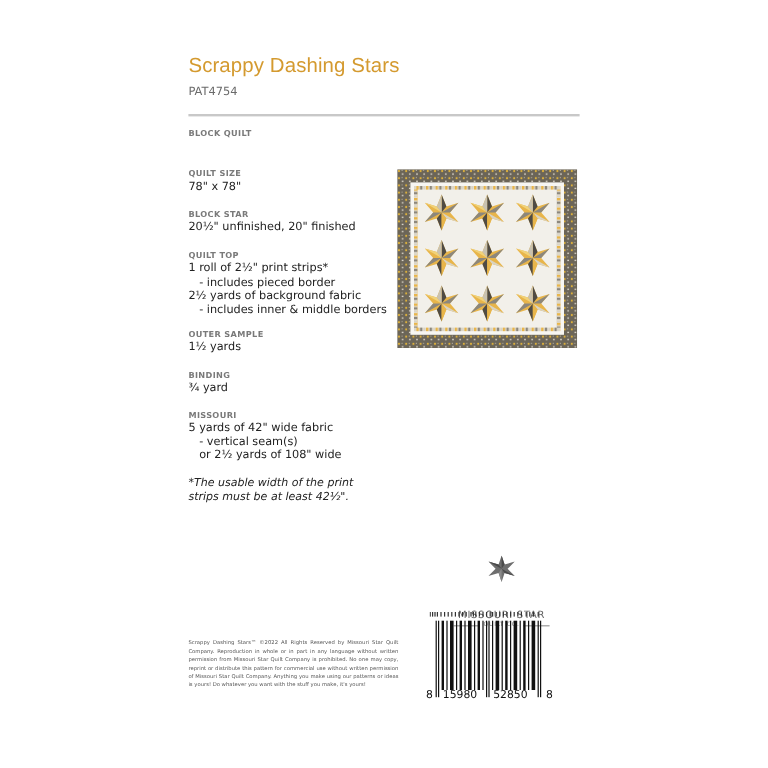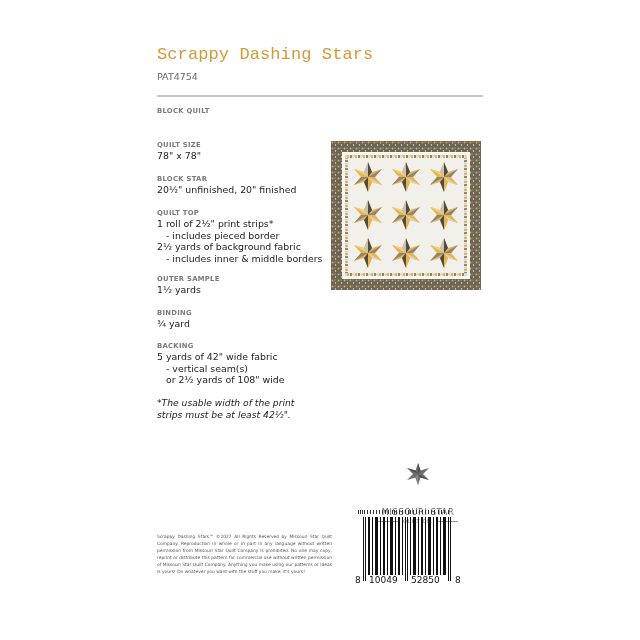--- a/index.html
+++ b/index.html
@@ -1,17 +1,17 @@
 <!DOCTYPE html>
 <html><head>
 <meta charset="utf-8">
 <style>
   html, body { margin: 0; padding: 0; background: #ffffff; }
   body { width: 640px; height: 640px; position: relative; overflow: hidden; font-family: "DejaVu Sans", sans-serif; color: #222; }
-  .title { position: absolute; left: 157px; top: 45px; font-size: 17px; color: #d49a2f; letter-spacing: 0.1px; font-family: Liberation Mono, monospace; font-weight: normal; }
+  .title { position: absolute; left: 157px; top: 45px; font-size: 17px; color: #d49a2f; letter-spacing: 0.1px; font-family: Liberation Sans, sans-serif; font-weight: normal; }
   .code { position: absolute; left: 157px; top: 71px; font-size: 9.5px; color: #6a6a6a; }
   .rule { position: absolute; left: 157px; top: 95px; width: 326px; height: 1.5px; background: #c8c8c8; }
   .spec { position: absolute; left: 157px; width: 340px; }
   .label { font-size: 6.8px; font-weight: bold; color: #7a7a7a; letter-spacing: 0.3px; line-height: 9px; }
   .value { font-size: 9.4px; color: #222; line-height: 11.5px; }
   .value.indent { padding-left: 9px; }
   .note { position: absolute; left: 157px; top: 397px; font-size: 9.2px; font-style: italic; color: #222; line-height: 11.5px; }
   .quilt { position: absolute; left: 331px; top: 141px; width: 150px; height: 149px; }
   .logo { position: absolute; left: 363px; top: 463px; width: 110px; text-align: center; }
   .logo-name { font-size: 8.3px; color: #666; letter-spacing: 0.6px; margin-top: 18px; }
@@ -48,21 +48,21 @@
 </div>
 <div class="spec" style="top:275px">
   <div class="label">OUTER SAMPLE</div>
   <div class="value">1½ yards</div>
 </div>
 <div class="spec" style="top:309px">
   <div class="label">BINDING</div>
   <div class="value">¾ yard</div>
 </div>
 <div class="spec" style="top:342px">
-  <div class="label">BACKING</div>
+  <div class="label">MISSOURI</div>
   <div class="value">5 yards of 42" wide fabric</div>
   <div class="value indent">- vertical seam(s)</div>
   <div class="value indent">or 2½ yards of 108" wide</div>
 </div>
 
 <div class="note">
   <div>*The usable width of the print</div>
   <div>strips must be at least 42½".</div>
 </div>
 
@@ -198,19 +198,19 @@
       <rect x="78" y="0" width="1" height="58"></rect>
         <rect x="81" y="0" width="2" height="58"></rect>
         <rect x="85" y="0" width="1" height="58"></rect>
       <rect x="88" y="0" width="3" height="58"></rect>
       <rect x="93" y="0" width="1" height="64"></rect>
         <rect x="95" y="0" width="1" height="64"></rect>
     </g>
   </svg>
   <div style="position:absolute;left:0;top:58px;width:110px;height:12px;font-size:9px;color:#111;">
     <span style="position:absolute;left:0">8</span>
-    <span style="position:absolute;left:14px">10049</span>
+    <span style="position:absolute;left:14px">15980</span>
     <span style="position:absolute;left:56px">52850</span>
     <span style="position:absolute;left:100px">8</span>
   </div>
 </div>
 
 <div class="fineprint">Scrappy Dashing Stars™ ©2022 All Rights Reserved by Missouri Star Quilt Company. Reproduction in whole or in part in any language without written permission from Missouri Star Quilt Company is prohibited. No one may copy, reprint or distribute this pattern for commercial use without written permission of Missouri Star Quilt Company. Anything you make using our patterns or ideas is yours! Do whatever you want with the stuff you make, it's yours!</div>
 
 </body></html>

